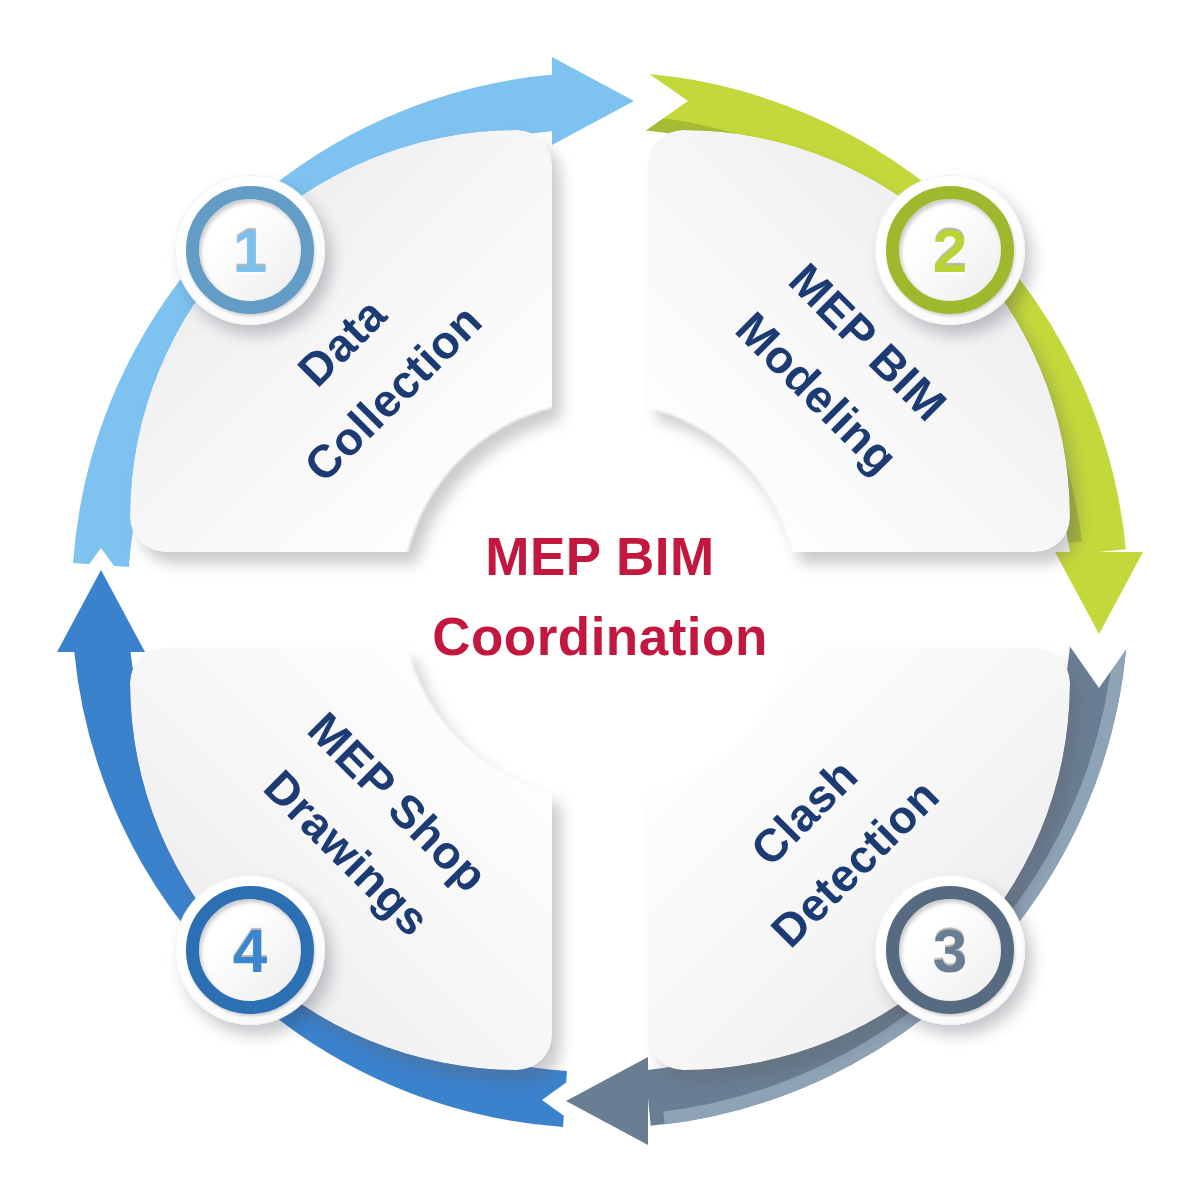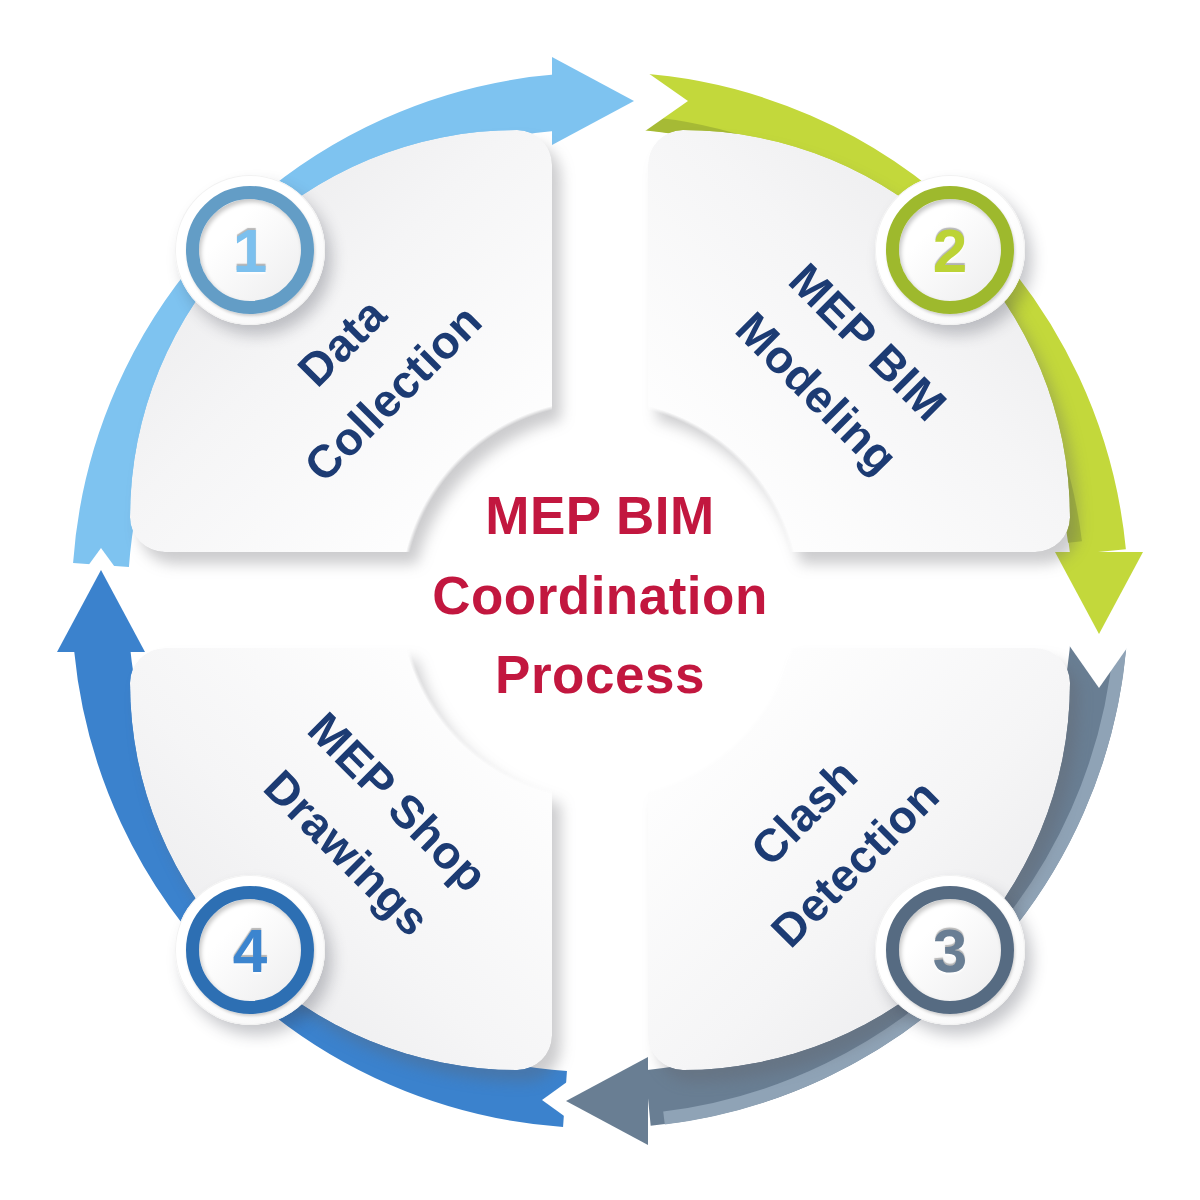--- a/index.html
+++ b/index.html
@@ -124,21 +124,20 @@
     <div>Detection</div>
   </div>
   <div class="label label-4 rot-pos" style="color: rgb(28, 59, 115);">
     <div>MEP Shop</div>
     <div>Drawings</div>
   </div>
 
   <div class="center-title" style="color: rgb(194, 23, 63);">
     <div>MEP BIM</div>
     <div>Coordination</div>
-    <div>Process</div>
   </div>
 
   <div class="badge badge-1">
     <div class="badge-ring" style="border-color: rgb(99, 157, 198);">
       <span class="badge-num" style="color: rgb(124, 192, 238);">1</span>
     </div>
   </div>
   <div class="badge badge-2">
     <div class="badge-ring" style="border-color: rgb(158, 185, 45);">
       <span class="badge-num" style="color: rgb(188, 211, 54);">2</span>

